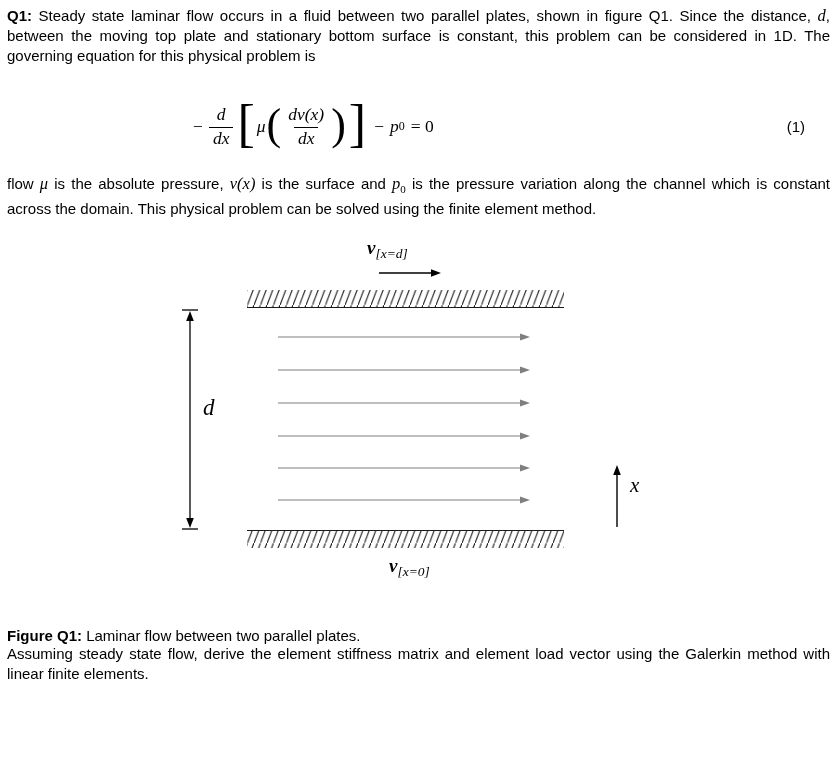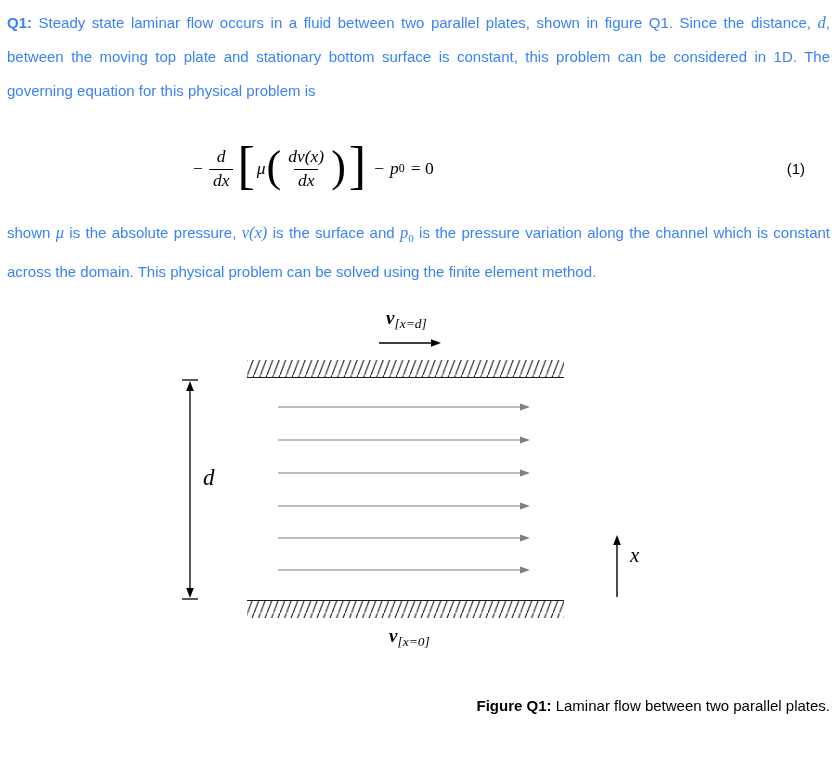--- a/index.html
+++ b/index.html
@@ -4,22 +4,22 @@
 <style>
   html, body { margin: 0; padding: 0; background: #ffffff; }
   body {
     width: 837px; height: 773px; overflow: hidden;
     font-family: "Liberation Sans", sans-serif;
     color: #000;
   }
   .page { padding: 6px 7px 0 7px; }
 
   p.body-text {
-    font-size: 15px; line-height: 34px; text-align: justify;
-    margin: 0; color: #3b82f6;
+    font-size: 15px; line-height: 20px; text-align: justify;
+    margin: 0; color: #000000;
   }
   .b { font-weight: 700; }
   .mvar {
     font-family: "Liberation Serif", serif; font-style: italic; font-size: 16.5px;
   }
   sub.msub {
     font-family: "Liberation Serif", serif; font-style: normal; font-size: 11px;
   }
 
   
@@ -48,33 +48,33 @@
   }
 
   
   .figure { position: relative; width: 837px; height: 352px; margin-top: 18px; }
   .figure svg { display: block; }
   .vlabel {
     position: absolute; font-family: "Liberation Serif", serif; white-space: nowrap;
   }
   .vlabel .vv { font-style: italic; font-weight: 600; font-size: 19px; }
   .vlabel sub { font-style: italic; font-size: 13.5px; }
-  .vlabel.top { left: 379px; top: 0px; }
+  .vlabel.top { left: 360px; top: 0px; }
   .vlabel.bottom { left: 382px; top: 318px; }
   .dim-label {
     position: absolute; left: 196px; top: 158px;
     font-family: "Liberation Serif", serif; font-style: italic; font-size: 23px;
   }
   .axis-label {
     position: absolute; left: 623px; top: 236px;
     font-family: "Liberation Serif", serif; font-style: italic; font-size: 21px;
   }
 
   
-  .caption { text-align: right; font-size: 15px; margin: 38px 0 0 0; }
+  .caption { text-align: left; font-size: 15px; margin: 38px 0 0 0; }
   .closing { margin-top: 52px; }
 </style>
 </head>
 <body>
 
 <div class="page">
 
   <p class="body-text"><span class="b">Q1:</span><span> Steady state laminar flow occurs in a fluid between two parallel plates, shown in figure Q1. Since the distance, </span><span class="mvar">d</span><span>, between the moving top plate and stationary bottom surface is constant, this problem can be considered in 1D. The governing equation for this physical problem is</span></p>
 
   <div class="equation-row">
@@ -94,21 +94,21 @@
       <span class="delim med">)</span>
       <span class="delim big">]</span>
       <span class="eq-minus2">−</span>
       <span class="it">p</span>
         <sub class="eq-psub">0</sub>
       <span class="eq-tail">= 0</span>
     </div>
     <span class="eq-number">(1)</span>
   </div>
 
-  <p class="body-text"><span>shown </span><span class="mvar">μ</span><span> is the absolute pressure, </span><span class="mvar">v(x)</span><span> is the surface and </span><span class="mvar">p</span><sub class="msub">0</sub><span> is the pressure variation along the channel which is constant across the domain. This physical problem can be solved using the finite element method.</span></p>
+  <p class="body-text"><span>flow </span><span class="mvar">μ</span><span> is the absolute pressure, </span><span class="mvar">v(x)</span><span> is the surface and </span><span class="mvar">p</span><sub class="msub">0</sub><span> is the pressure variation along the channel which is constant across the domain. This physical problem can be solved using the finite element method.</span></p>
 
   <div class="figure">
 
     <svg width="837" height="352" viewBox="0 0 837 352" aria-hidden="true">
       <defs>
         <pattern id="hatch" width="6.5" height="17" patternUnits="userSpaceOnUse">
           <line x1="0" y1="17" x2="6.5" y2="0" stroke="#1a1a1a" stroke-width="1.1"></line>
         </pattern>
       </defs>
 
@@ -153,14 +153,15 @@
     <div class="vlabel top"><span class="vv">v</span><sub>[x=d]</sub></div>
 
     <div class="vlabel bottom"><span class="vv">v</span><sub>[x=0]</sub></div>
 
     <div class="dim-label">d</div>
     <div class="axis-label">x</div>
   </div>
 
   <p class="caption"><span class="b">Figure Q1:</span><span> Laminar flow between two parallel plates.</span></p>
 
+  <p class="body-text closing">Assuming steady state flow, derive the element stiffness matrix and element load vector using the Galerkin method with linear finite elements.</p>
 
 </div>
 
 </body></html>

